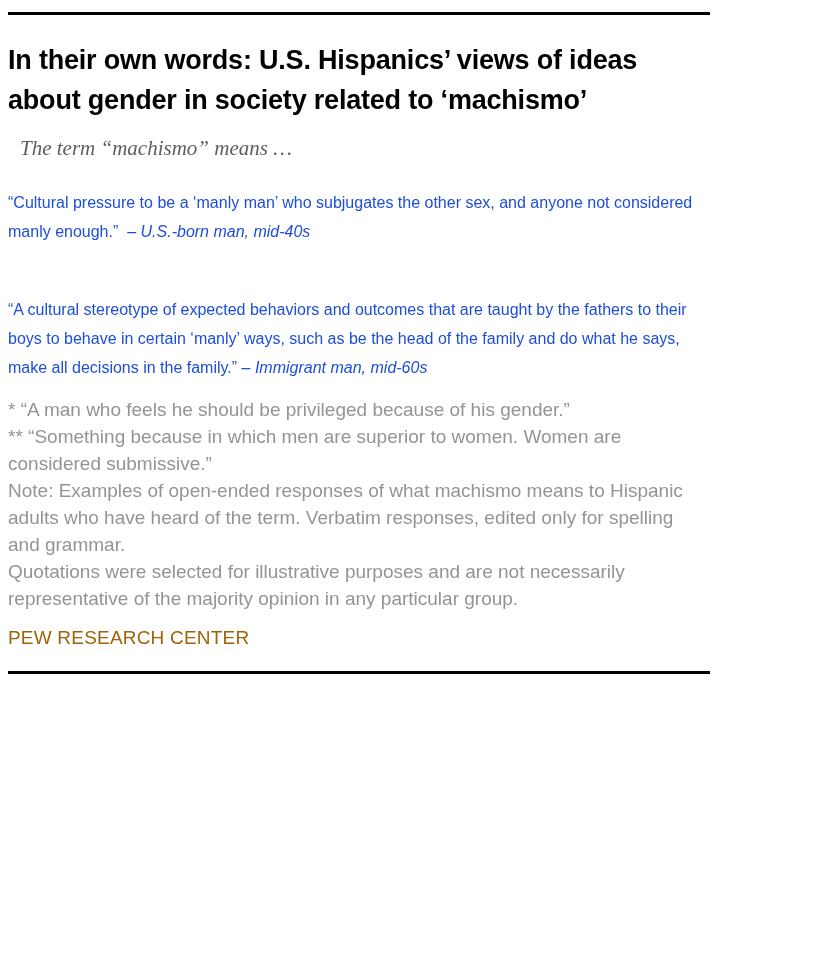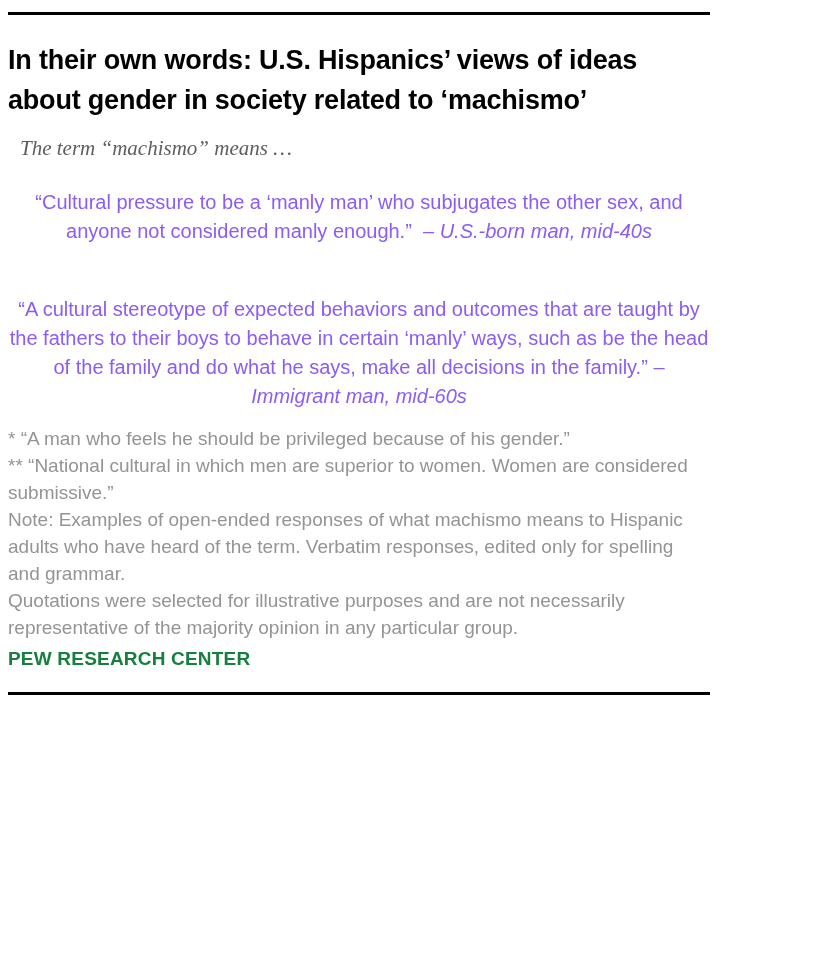--- a/index.html
+++ b/index.html
@@ -38,67 +38,66 @@
     font-style: italic;
     font-size: 21px;
     line-height: 30px;
     color: #5e5e5e;
   }
   .quotes {
     margin-top: 25px;
   }
   .quote {
     margin: 0 0 49px 0;
-    font-size: 20px;
+    font-size: 16px;
     line-height: 29px;
-    color: #8b5cf6;
-    text-align: center;
+    color: #1d4ed8;
   }
   .quote:last-child { margin-bottom: 0; }
   .attribution {
     font-style: italic;
     white-space: pre-wrap;
   }
   .smallprint {
     margin-top: 14px;
     font-size: 19px;
     line-height: 27px;
     color: #949494;
   }
   .smallprint p {
     margin: 0;
   }
   .brand {
-    margin: 4px 0 0 0;
+    margin: 12px 0 0 0;
     font-size: 19px;
     line-height: 27px;
-    font-weight: bold;
+    font-weight: normal;
     letter-spacing: 0.2px;
-    color: #15803d;
+    color: #a16207;
   }
 </style>
 </head>
 <body>
 
 <div class="page">
 
   <div class="rule rule-top"></div>
 
   <h1 class="title">In their own words: U.S. Hispanics’ views of ideas about gender in society related to ‘machismo’</h1>
 
   <p class="subtitle">The term “machismo” means …</p>
 
   <div class="quotes">
     <p class="quote"><span>“Cultural pressure to be a ‘manly man’ who subjugates the other sex, and anyone not considered manly enough.”</span><span class="attribution">  – U.S.-born man, mid-40s</span></p>
     <p class="quote"><span>“A cultural stereotype of expected behaviors and outcomes that are taught by the fathers to their boys to behave in certain ‘manly’ ways, such as be the head of the family and do what he says, make all decisions in the family.”</span><span class="attribution"> – Immigrant man, mid-60s</span></p>
   </div>
 
   <div class="smallprint">
     <p>* “A man who feels he should be privileged because of his gender.”</p>
-    <p>** “National cultural in which men are superior to women. Women are considered submissive.”</p>
+    <p>** “Something because in which men are superior to women. Women are considered submissive.”</p>
     <p>Note: Examples of open-ended responses of what machismo means to Hispanic adults who have heard of the term. Verbatim responses, edited only for spelling and grammar.</p>
     <p>Quotations were selected for illustrative purposes and are not necessarily representative of the majority opinion in any particular group.</p>
   </div>
 
   <p class="brand">PEW RESEARCH CENTER</p>
 
   <div class="rule rule-bottom"></div>
 
 </div>
 

